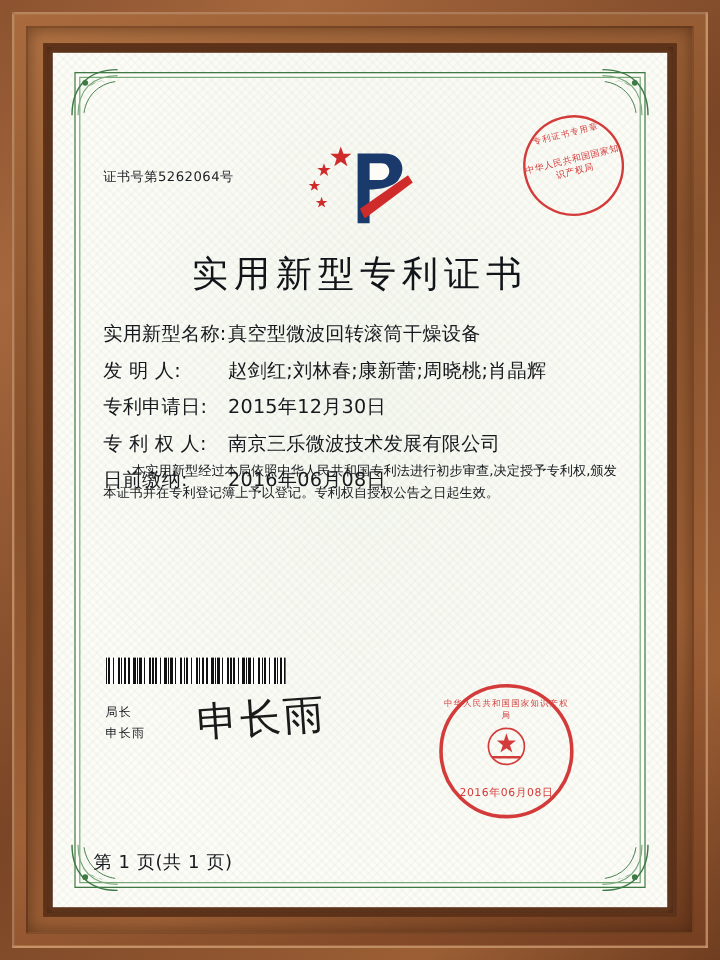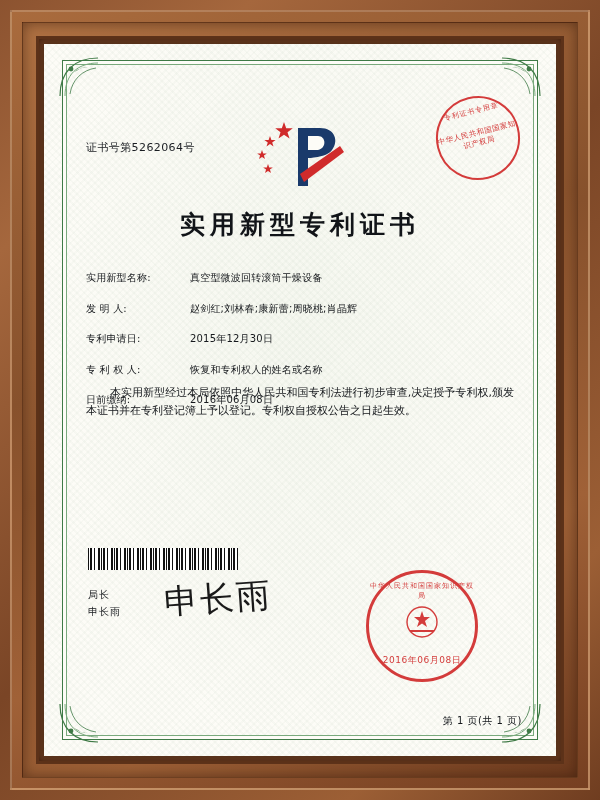--- a/index.html
+++ b/index.html
@@ -114,37 +114,37 @@
     top: 38px;
     transform: translateX(-50%);
     width: 120px; height: 78px;
   }
 
   .title {
     position: absolute;
     left: 0; right: 0;
     top: 130px;
     text-align: center;
-    font-size: 25px;
-    font-weight: bold;
+    font-size: 30px;
+    font-weight: normal;
     letter-spacing: 5px;
     color: #111418;
     font-family: "DejaVu Sans", "Liberation Sans", sans-serif;
   }
 
   .fields {
     position: absolute;
     left: 8px; right: 6px;
     top: 192px;
   }
   .field-row {
     display: flex;
     align-items: flex-end;
     margin-bottom: 14.5px;
-    font-size: 10px;
+    font-size: 16px;
     line-height: 16px;
     color: #15181c;
   }
   .field-label {
     white-space: pre;
     flex: 0 0 auto;
     width: 104px;
     letter-spacing: 0.2px;
   }
   .field-value {
@@ -250,22 +250,22 @@
     position: absolute;
     left: 50%; top: 46%;
     transform: translate(-50%,-50%);
     width: 40px; height: 40px;
   }
 
   .page-no {
     position: absolute;
     left: 0; right: 0;
     bottom: -6px;
-    text-align: right;
-    font-size: 10px;
+    text-align: left;
+    font-size: 15px;
     color: #15181c;
     letter-spacing: 0.5px;
     margin-top: 31px;
   }
 </style>
 </head>
 <body>
 
 <div class="frame-outer">
   <div class="frame-bevel-1"></div>
@@ -338,21 +338,21 @@
           <div class="field-label">发 明 人:</div>
           <div class="field-value">赵剑红;刘林春;康新蕾;周晓桃;肖晶辉</div>
         </div>
         <div class="field-row">
           <div class="field-label">专利申请日:</div>
           <div class="field-value">2015年12月30日</div>
         </div>
         <div class="field-row">
           <div class="field-label">专 利 权 人:</div>
           <div class="field-value">
-            <span>恢复和专利权人的姓名或名称</span>
+            <span>南京三乐微波技术发展有限公司</span>
           </div>
         </div>
         <div class="field-row">
           <div class="field-label">日前缴纳:</div>
           <div class="field-value">2016年06月08日</div>
         </div>
       </div>
 
       <div class="body-text">
         <p>本实用新型经过本局依照中华人民共和国专利法进行初步审查,决定授予专利权,颁发本证书并在专利登记簿上予以登记。专利权自授权公告之日起生效。</p>

